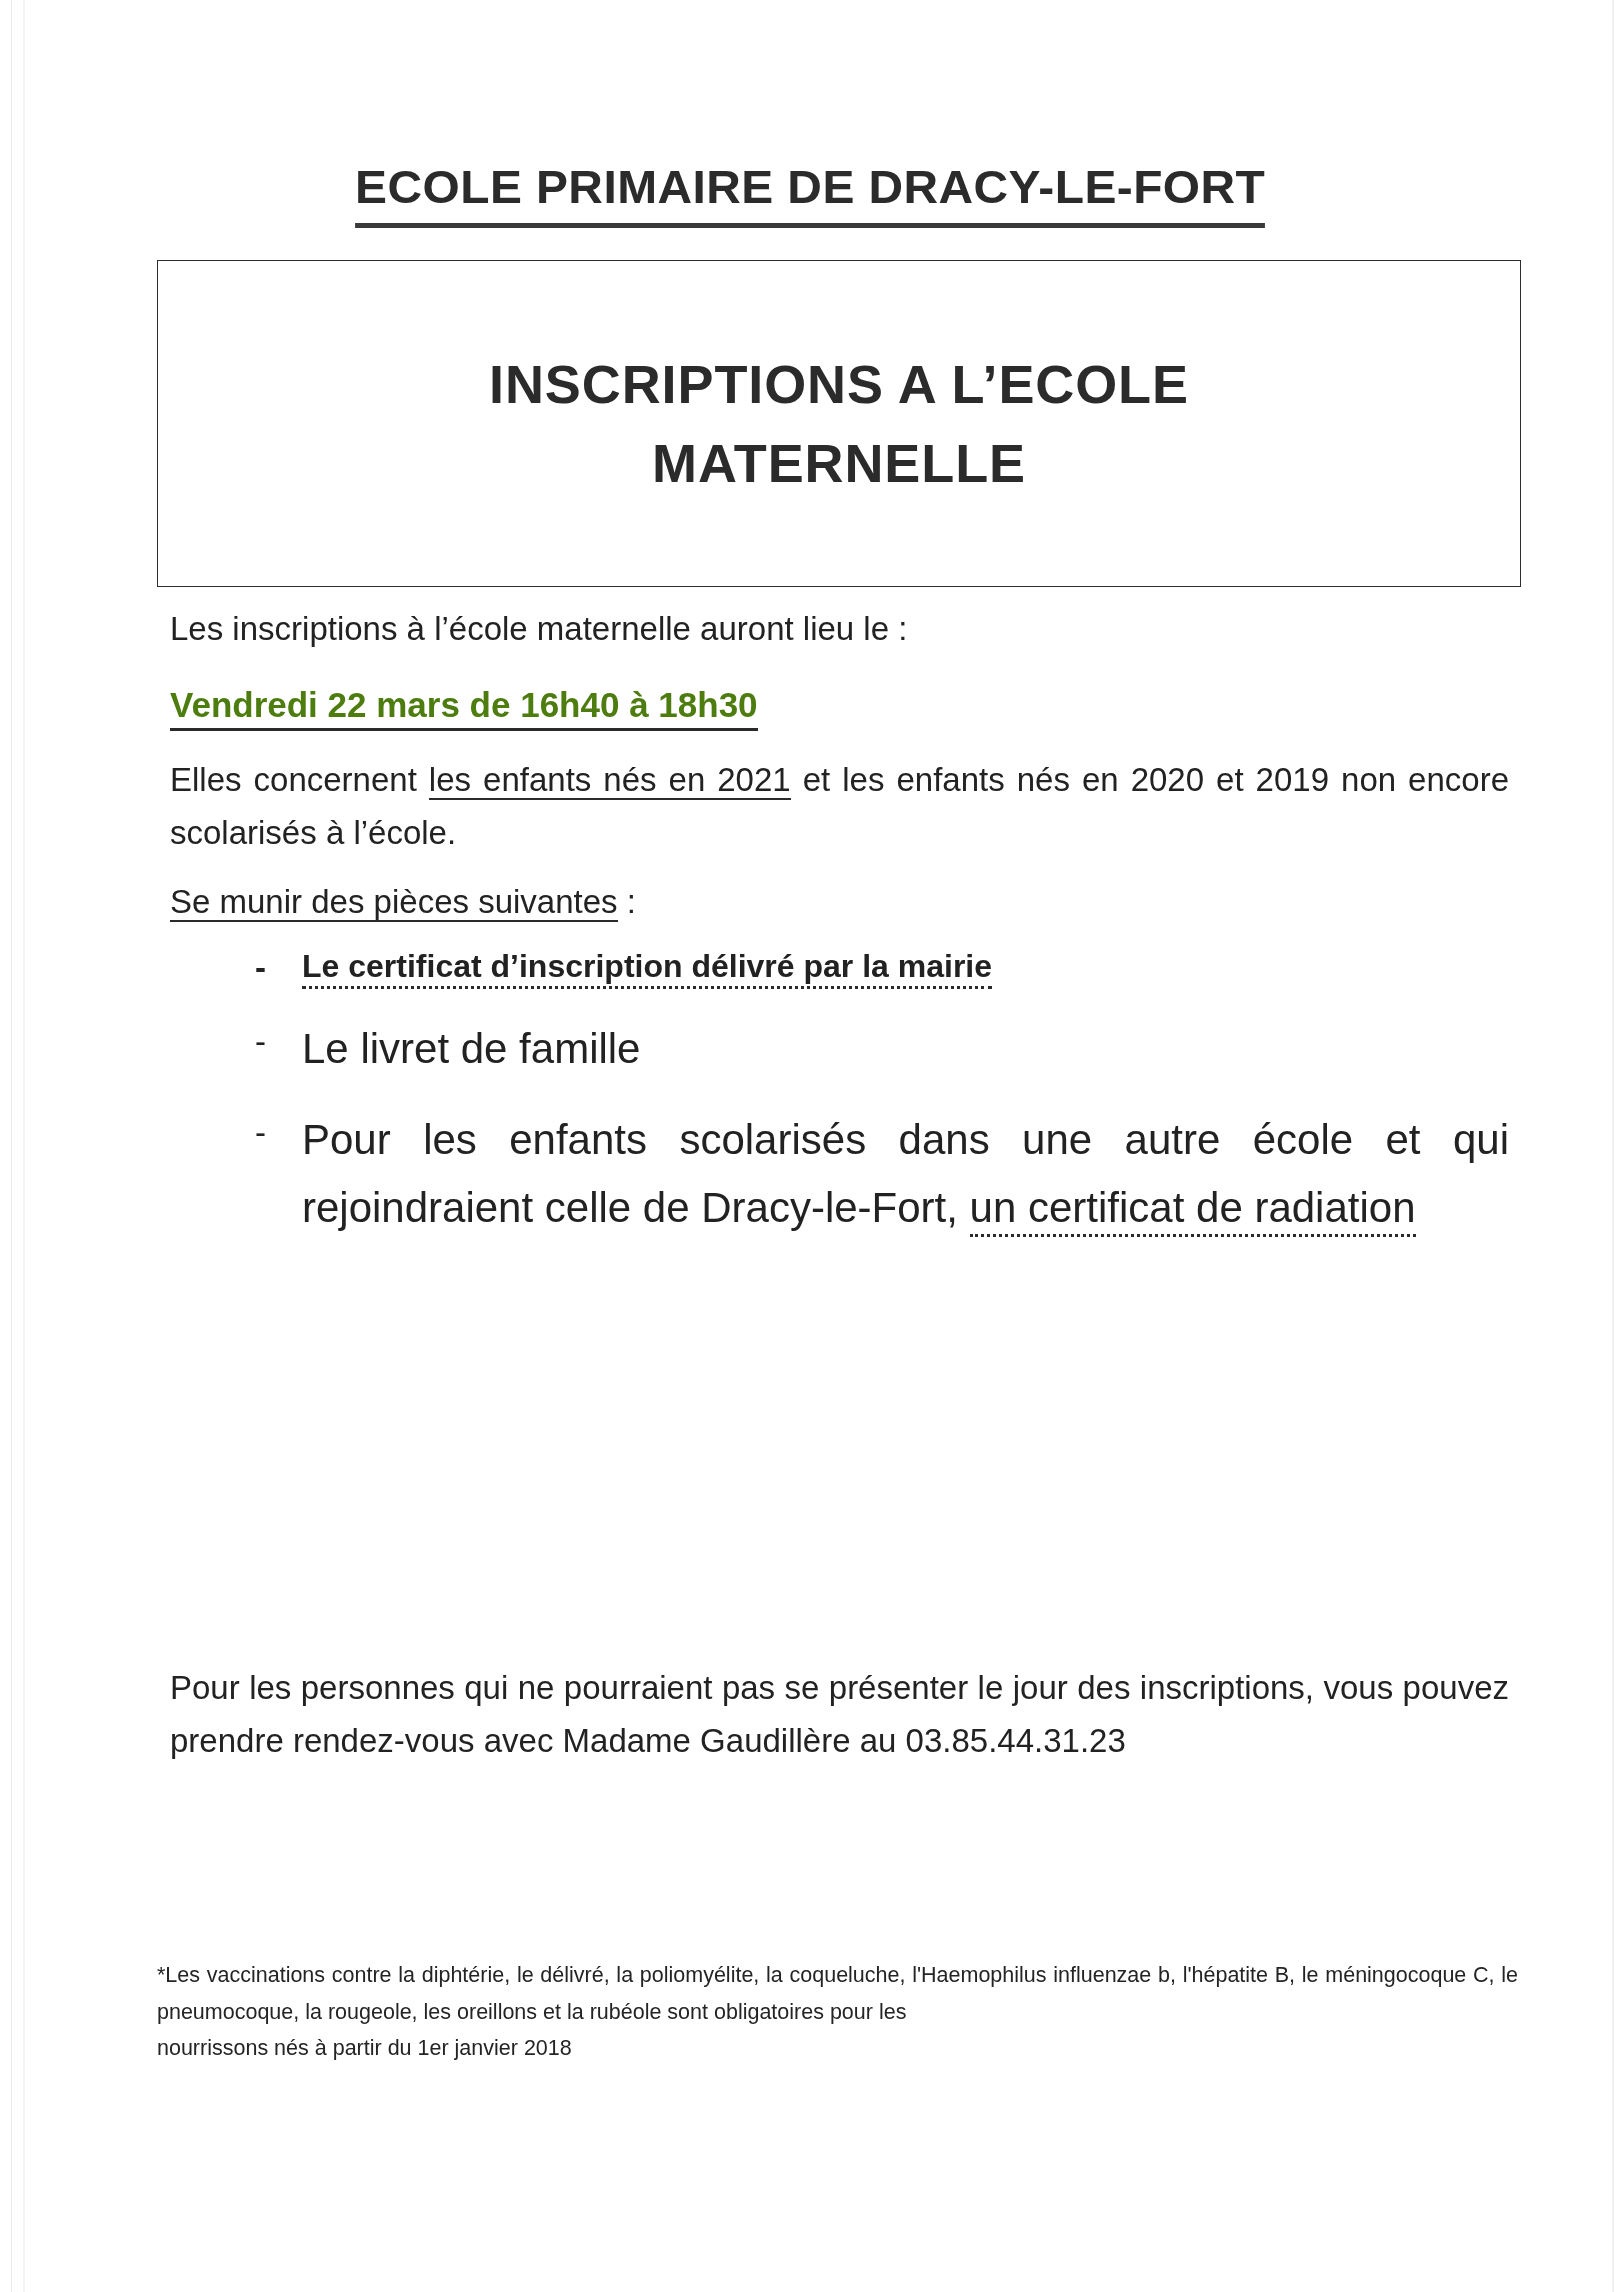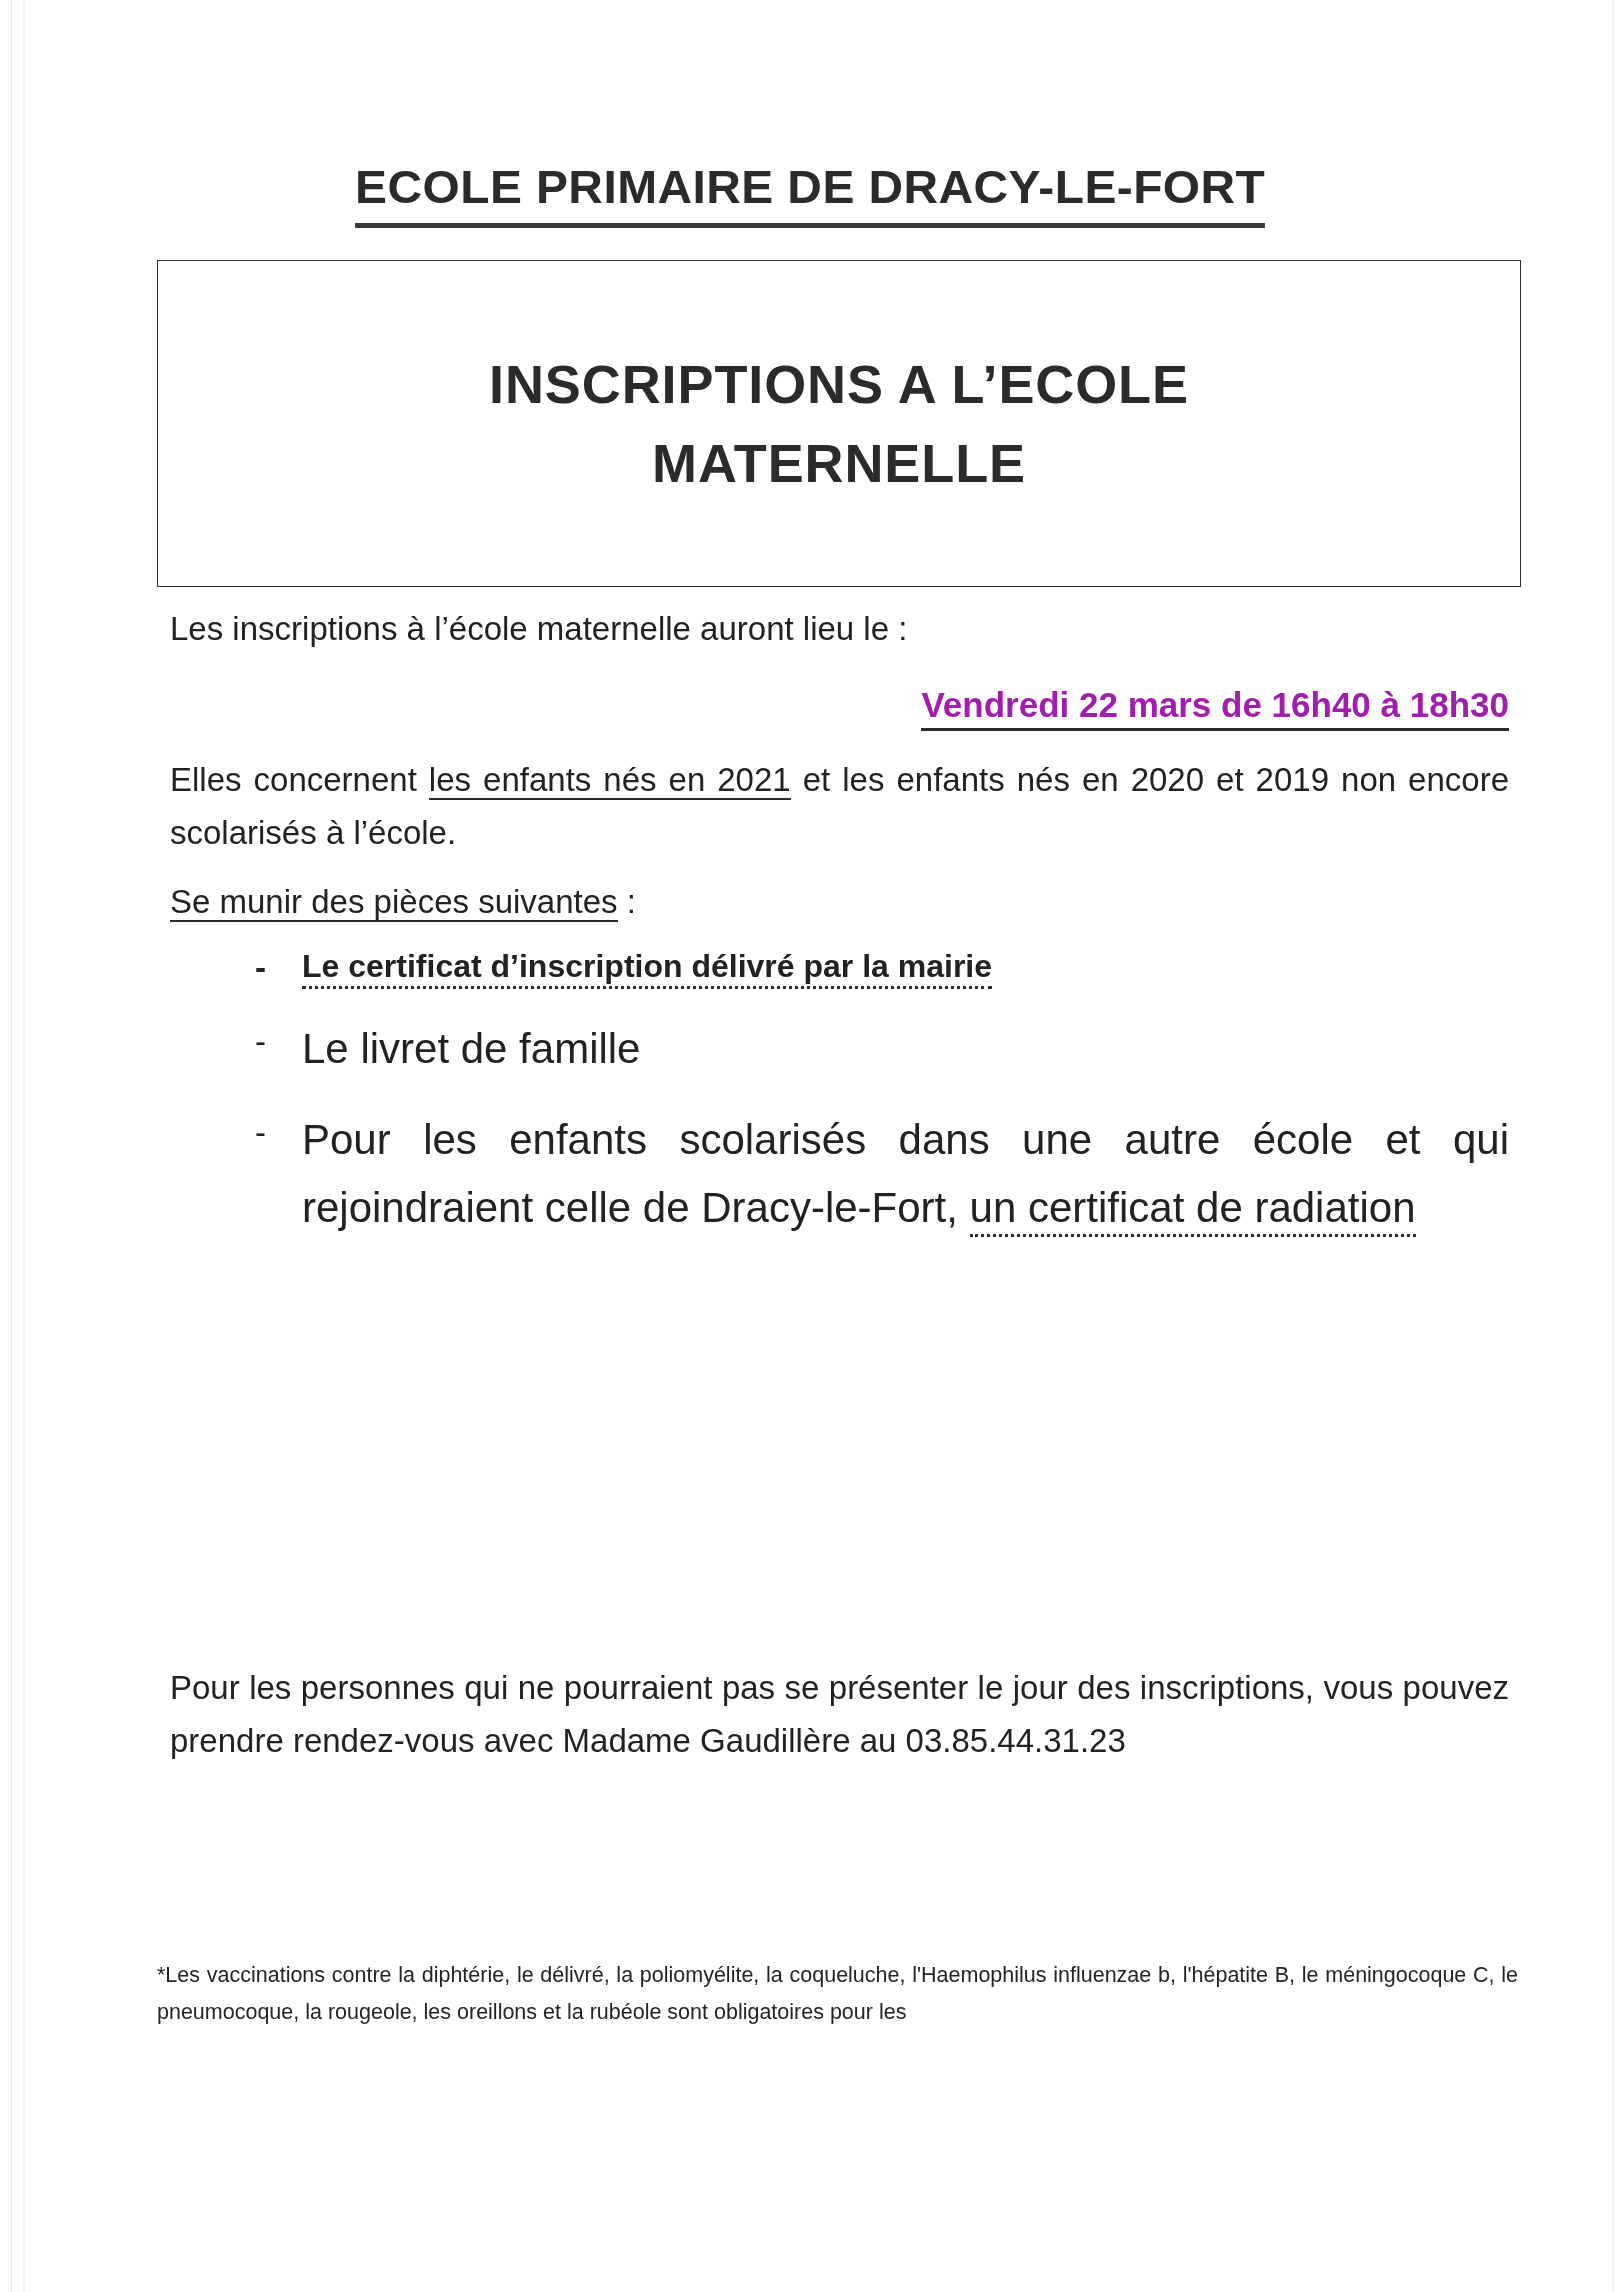--- a/index.html
+++ b/index.html
@@ -86,24 +86,24 @@
   .para {
     font-size: 33px;
     line-height: 1.62;
     color: #222;
     text-align: justify;
     margin: 0;
   }
   .para.lead { text-align: left; }
 
   .highlight-date {
-    text-align: right;
+    text-align: left;
     font-size: 35px;
     font-weight: bold;
-    color: #a21caf;
+    color: #4d7c0f;
     margin: 27px 0 25px 0;
     line-height: 1.3;
   }
   .highlight-date .u {
     border-bottom: 3.6px solid #2a2a2a;
     padding-bottom: 3.6px;
   }
 
   .u-solid {
     border-bottom: 2.7px solid #2b2b2b;
@@ -214,16 +214,17 @@
 
       <li><span>Pour les enfants scolarisés dans une autre école et qui rejoindraient celle de Dracy-le-Fort, </span><span class="u-dotted">un certificat de radiation</span></li>
 
     </ul>
   </div>
 
   <p class="closing">Pour les personnes qui ne pourraient pas se présenter le jour des inscriptions, vous pouvez prendre rendez-vous avec Madame Gaudillère au 03.85.44.31.23</p>
 
   <div class="footnote">
     <span>*Les vaccinations contre la diphtérie, le délivré, la poliomyélite, la coqueluche, l'Haemophilus influenzae b, l'hépatite B, le méningocoque C, le pneumocoque, la rougeole, les oreillons et la rubéole sont obligatoires pour les</span>
+    <div class="lastline">nourrissons nés à partir du 1er janvier 2018</div>
   </div>
 
 </div>
 
 
 </body></html>

